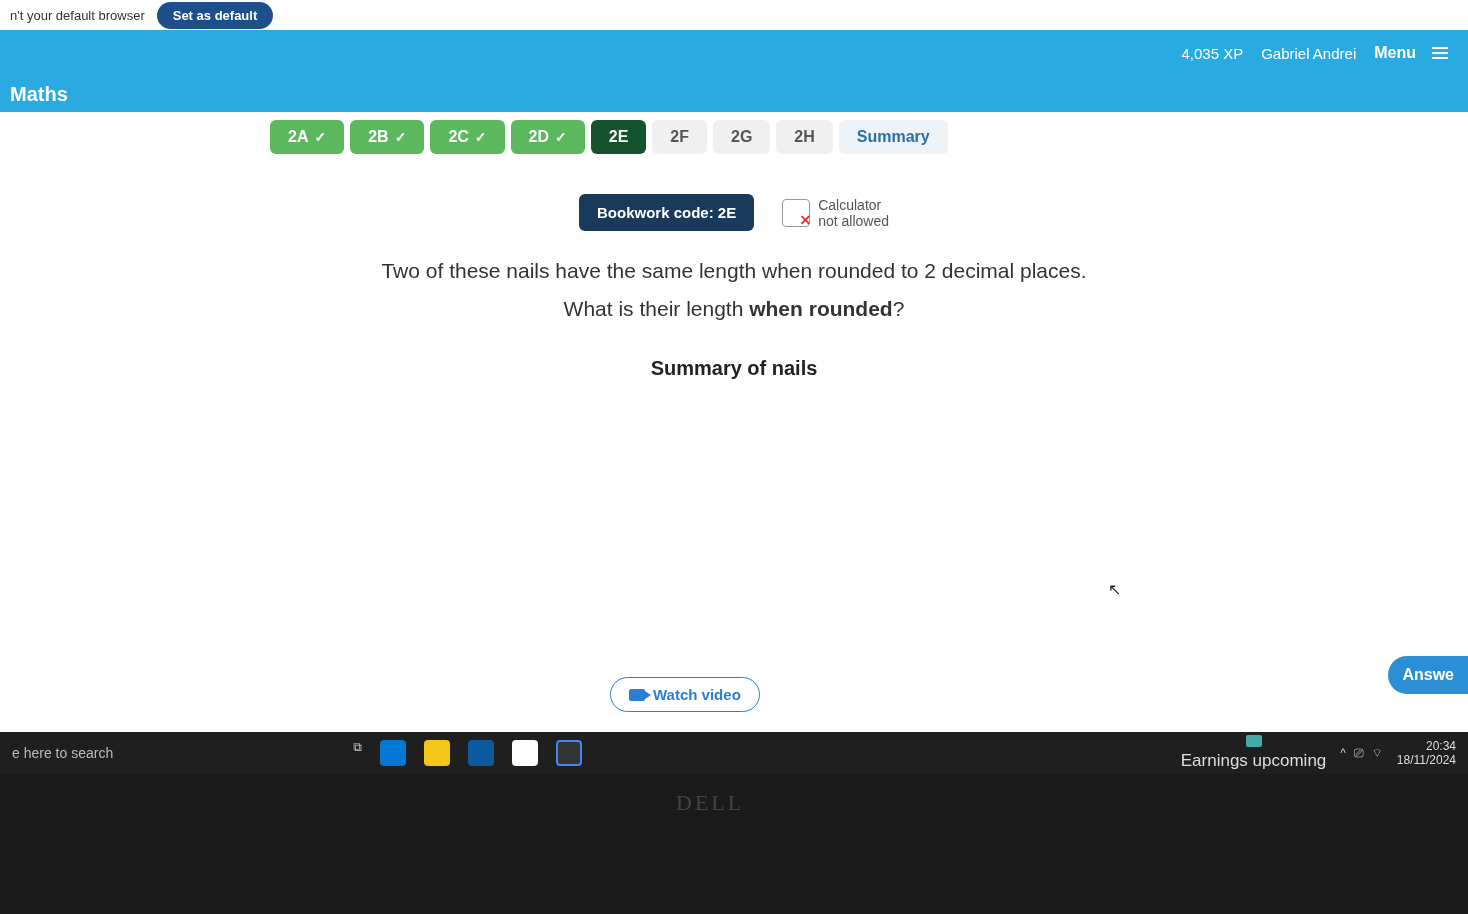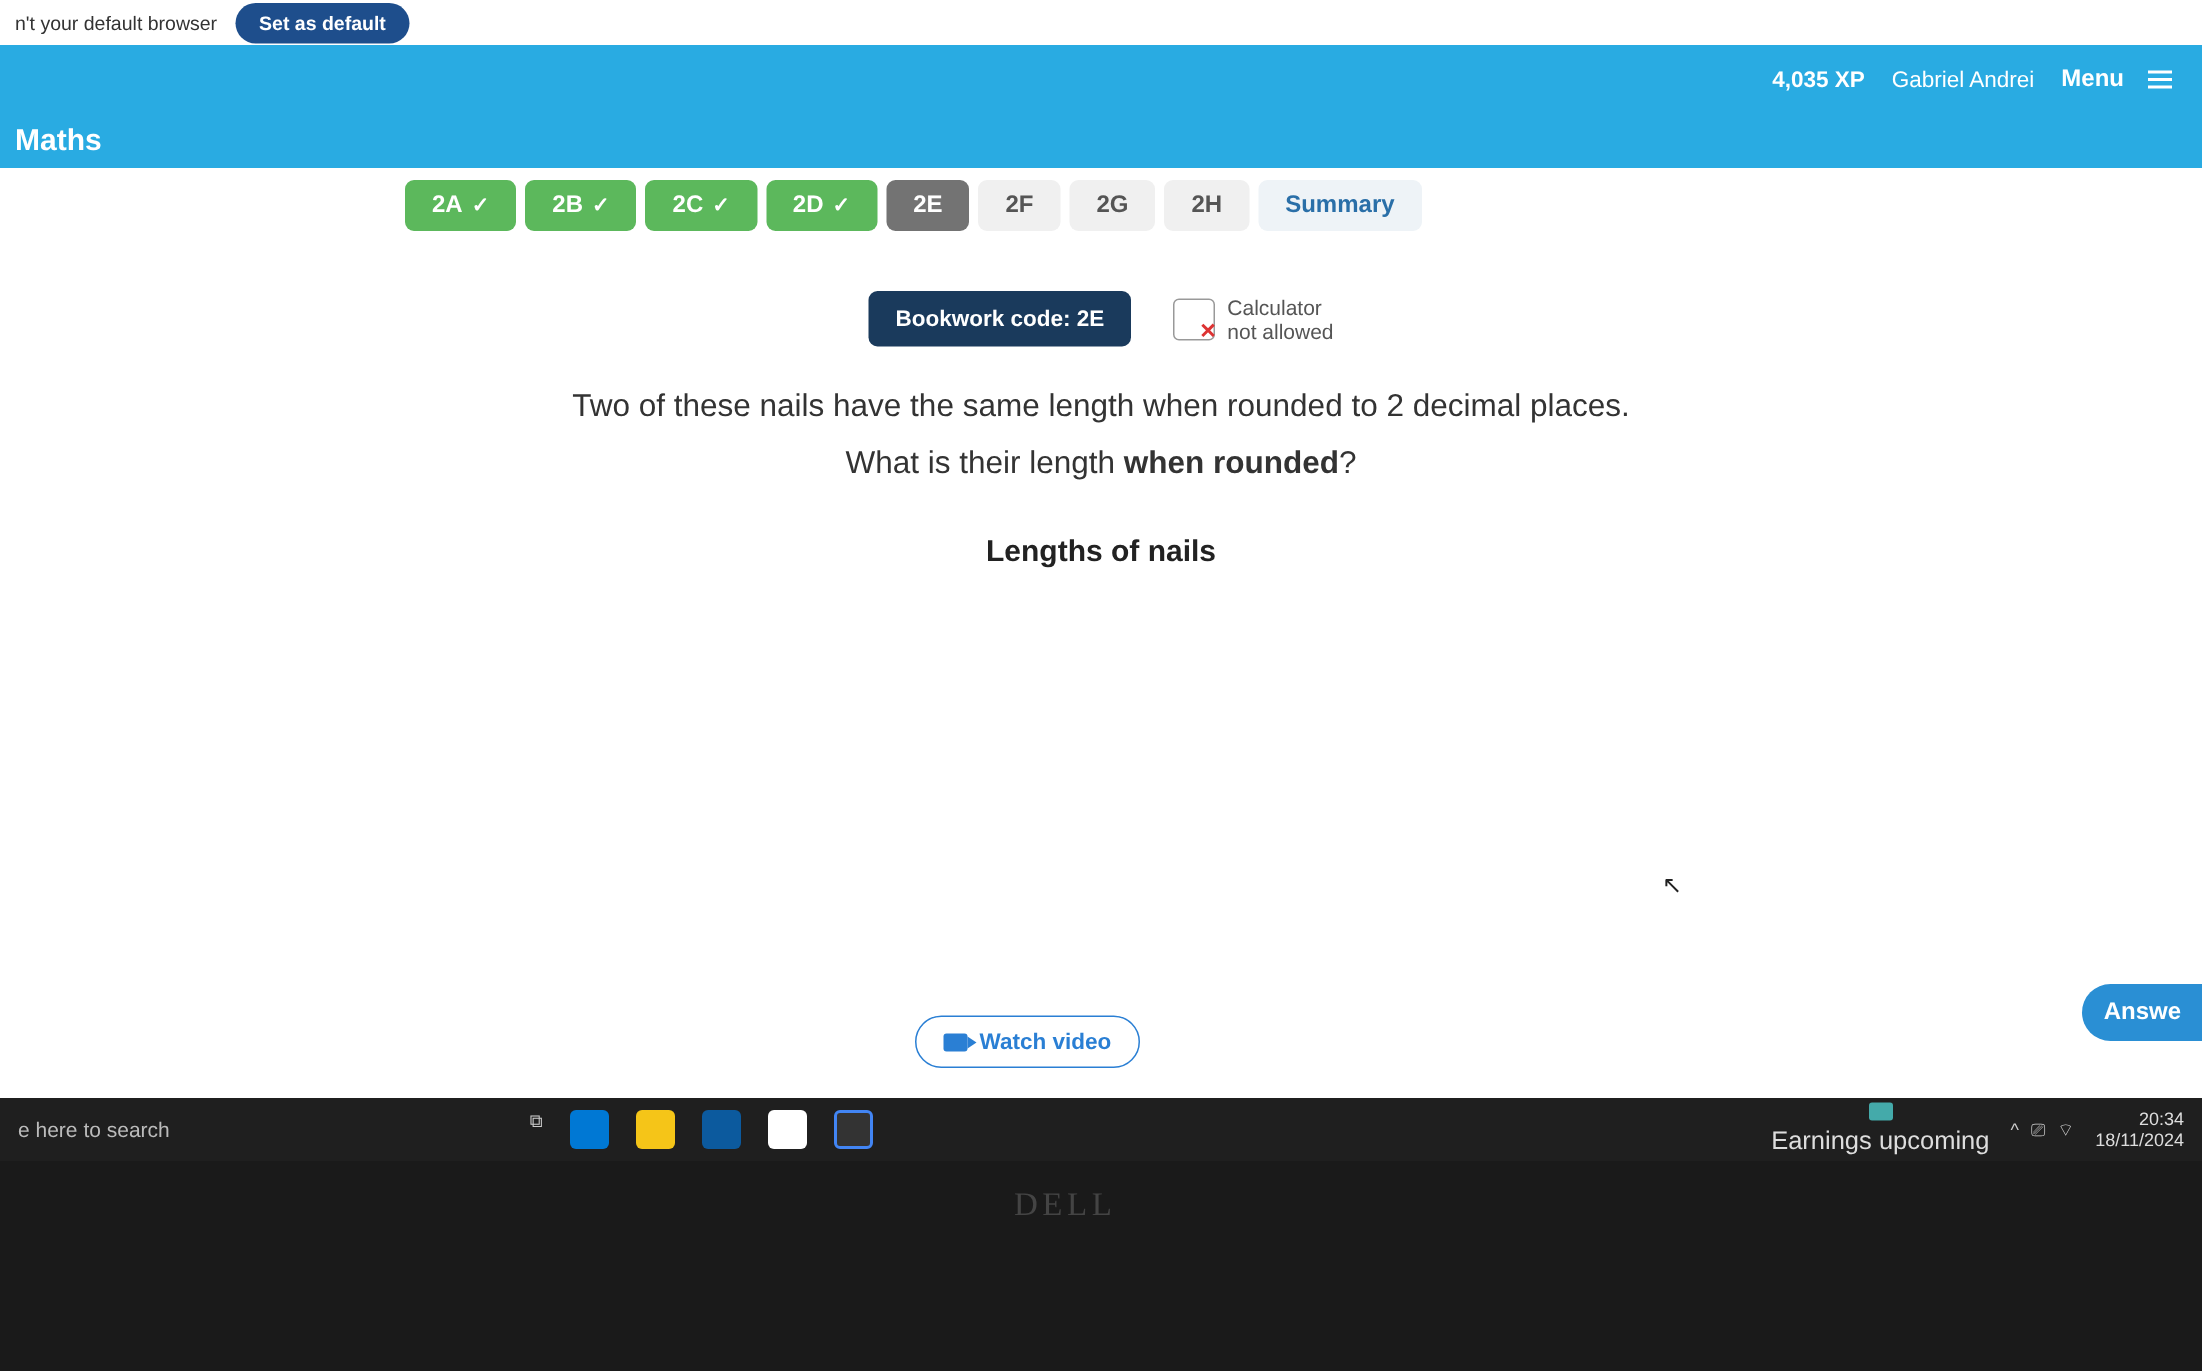--- a/index.html
+++ b/index.html
@@ -34,21 +34,21 @@
     background: #29abe2;
     height: 46px;
     display: flex;
     align-items: center;
     justify-content: flex-end;
     color: #fff;
     padding: 0 20px;
     font-size: 15px;
     gap: 18px;
   }
-  .app-header .xp { font-weight: 700; }
+  .app-header .xp { font-weight: 400; }
   .app-header .user { font-weight: 500; }
   .menu-btn {
     display: flex;
     align-items: center;
     gap: 16px;
     font-weight: 600;
     font-size: 16px;
   }
   .hamburger-icon {
     display: inline-flex;
@@ -84,21 +84,21 @@
     padding: 8px 18px;
     border-radius: 6px;
     font-weight: 700;
     font-size: 16px;
     display: flex;
     align-items: center;
     gap: 6px;
     cursor: pointer;
   }
   .tab.done { background: #5cb85c; color: #fff; }
-  .tab.current { background: #737373; color: #fff; }
+  .tab.current { background: #14532d; color: #fff; }
   .tab.todo { background: #f0f0f0; color: #555; }
   .tab.summary { background: #eef3f7; color: #2a6fa8; }
   .check-icon::after { content: "✓"; font-size: 14px; }
   .meta-row {
     display: flex;
     justify-content: center;
     align-items: center;
     gap: 28px;
     margin-top: 40px;
   }
@@ -338,21 +338,21 @@
     </div>
   </div>
 
   <div class="question-text">
     <div>Two of these nails have the same length when rounded to 2 decimal places.</div>
     <div class="line2">
       <span>What is their length </span><b>when rounded</b><span>?</span>
     </div>
   </div>
 
-  <div class="table-title">Lengths of nails</div>
+  <div class="table-title">Summary of nails</div>
 
   <button class="watch-video">
     <span class="video-icon"></span>
     <span>Watch video</span>
   </button>
 
   <div class="answer-btn">Answe</div>
 
   <div class="cursor-icon">↖</div>
 </div>

